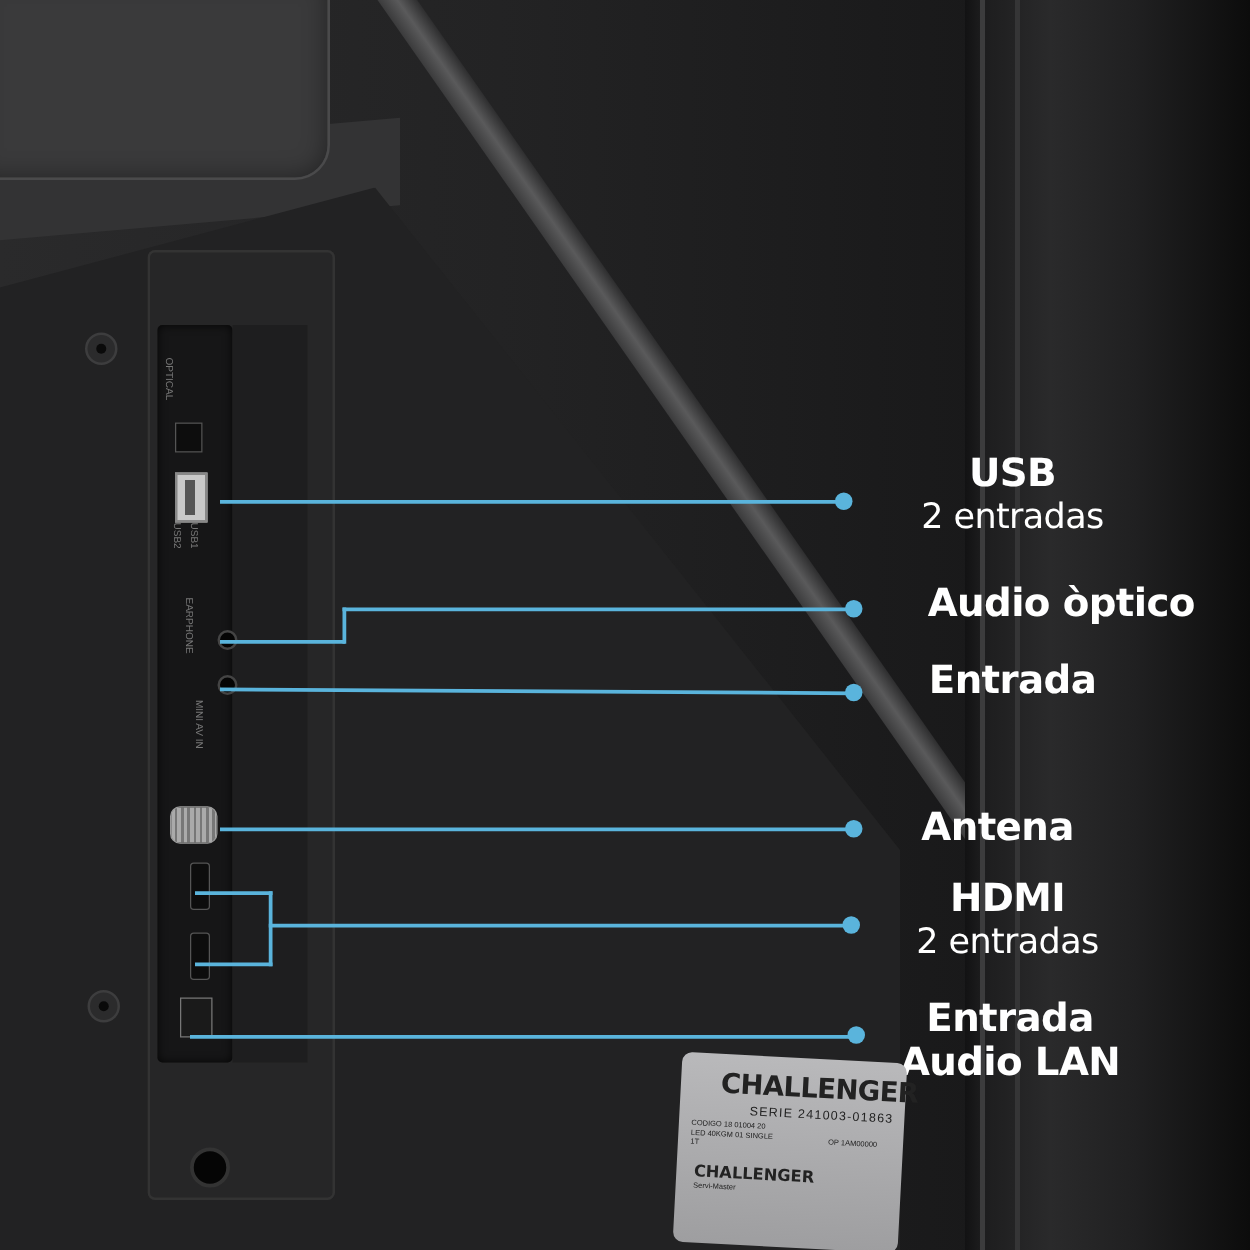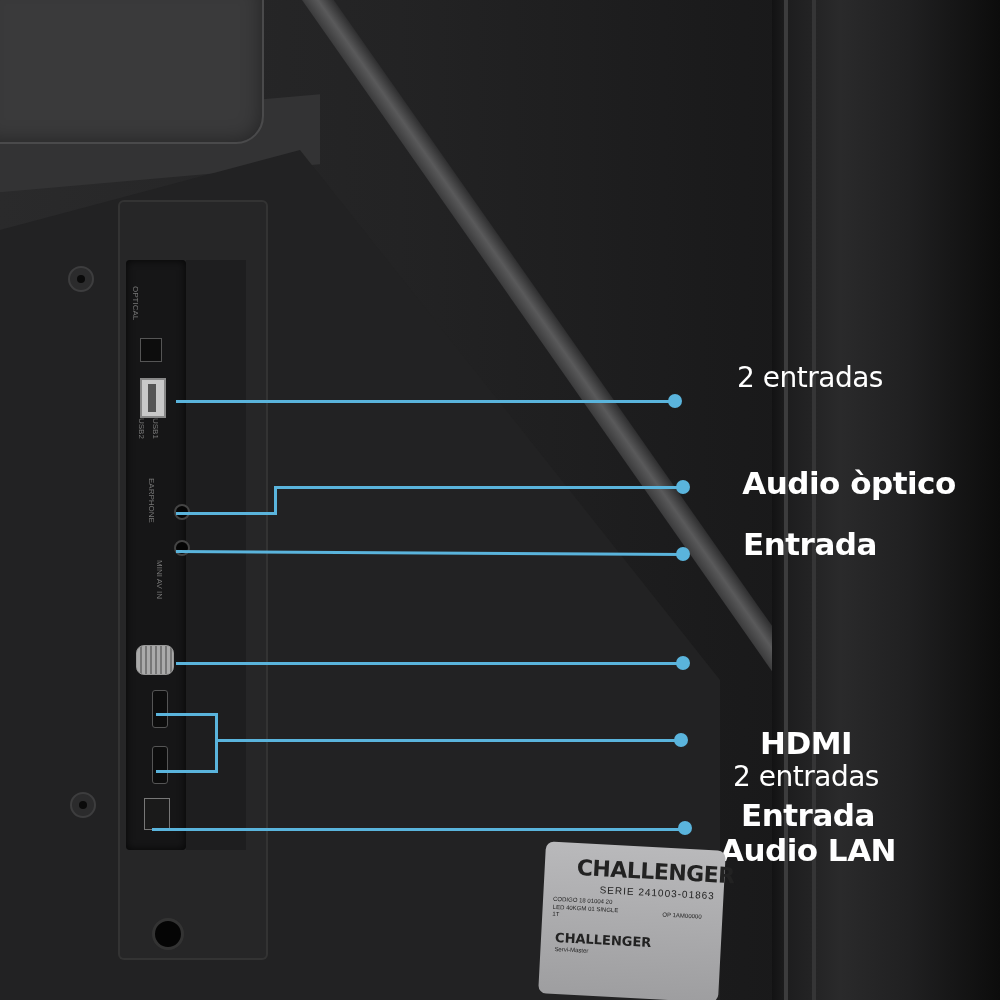--- a/index.html
+++ b/index.html
@@ -102,29 +102,33 @@
   <div class="leader" style="left:156px;top:713px;width:62px;height:3px;"></div>
   <div class="leader" style="left:156px;top:770px;width:62px;height:3px;"></div>
   <div class="leader" style="left:215px;top:713px;width:3px;height:60px;"></div>
   <div class="leader" style="left:215px;top:739px;width:468px;height:3px;"></div>
   <div class="dot" style="left:674px;top:733px;"></div>
 
   <div class="leader" style="left:152px;top:828px;width:532px;height:3px;"></div>
   <div class="dot" style="left:678px;top:821px;"></div>
 
   <div class="callout" style="left:700px;top:362px;width:220px;">
+    <span class="title">USB</span>
     <span class="sub">2 entradas</span>
   </div>
   <div class="callout" style="left:724px;top:466px;width:250px;">
     <span class="title">Audio òptico</span>
   </div>
   <div class="callout" style="left:700px;top:527px;width:220px;">
     <span class="title">Entrada</span>
   </div>
-  <div class="callout" style="left:700px;top:702px;width:212px;margin-top:24px;">
+  <div class="callout" style="left:700px;top:645px;width:196px;">
+    <span class="title">Antena</span>
+  </div>
+  <div class="callout" style="left:700px;top:702px;width:212px;">
     <span class="title">HDMI</span>
     <span class="sub">2 entradas</span>
   </div>
   <div class="callout" style="left:700px;top:798px;width:216px;">
     <span class="title">Entrada</span>
     <span class="title">Audio LAN</span>
   </div>
 
   <div class="spec-label">
     <span class="spec-brand">CHALLENGER</span>

